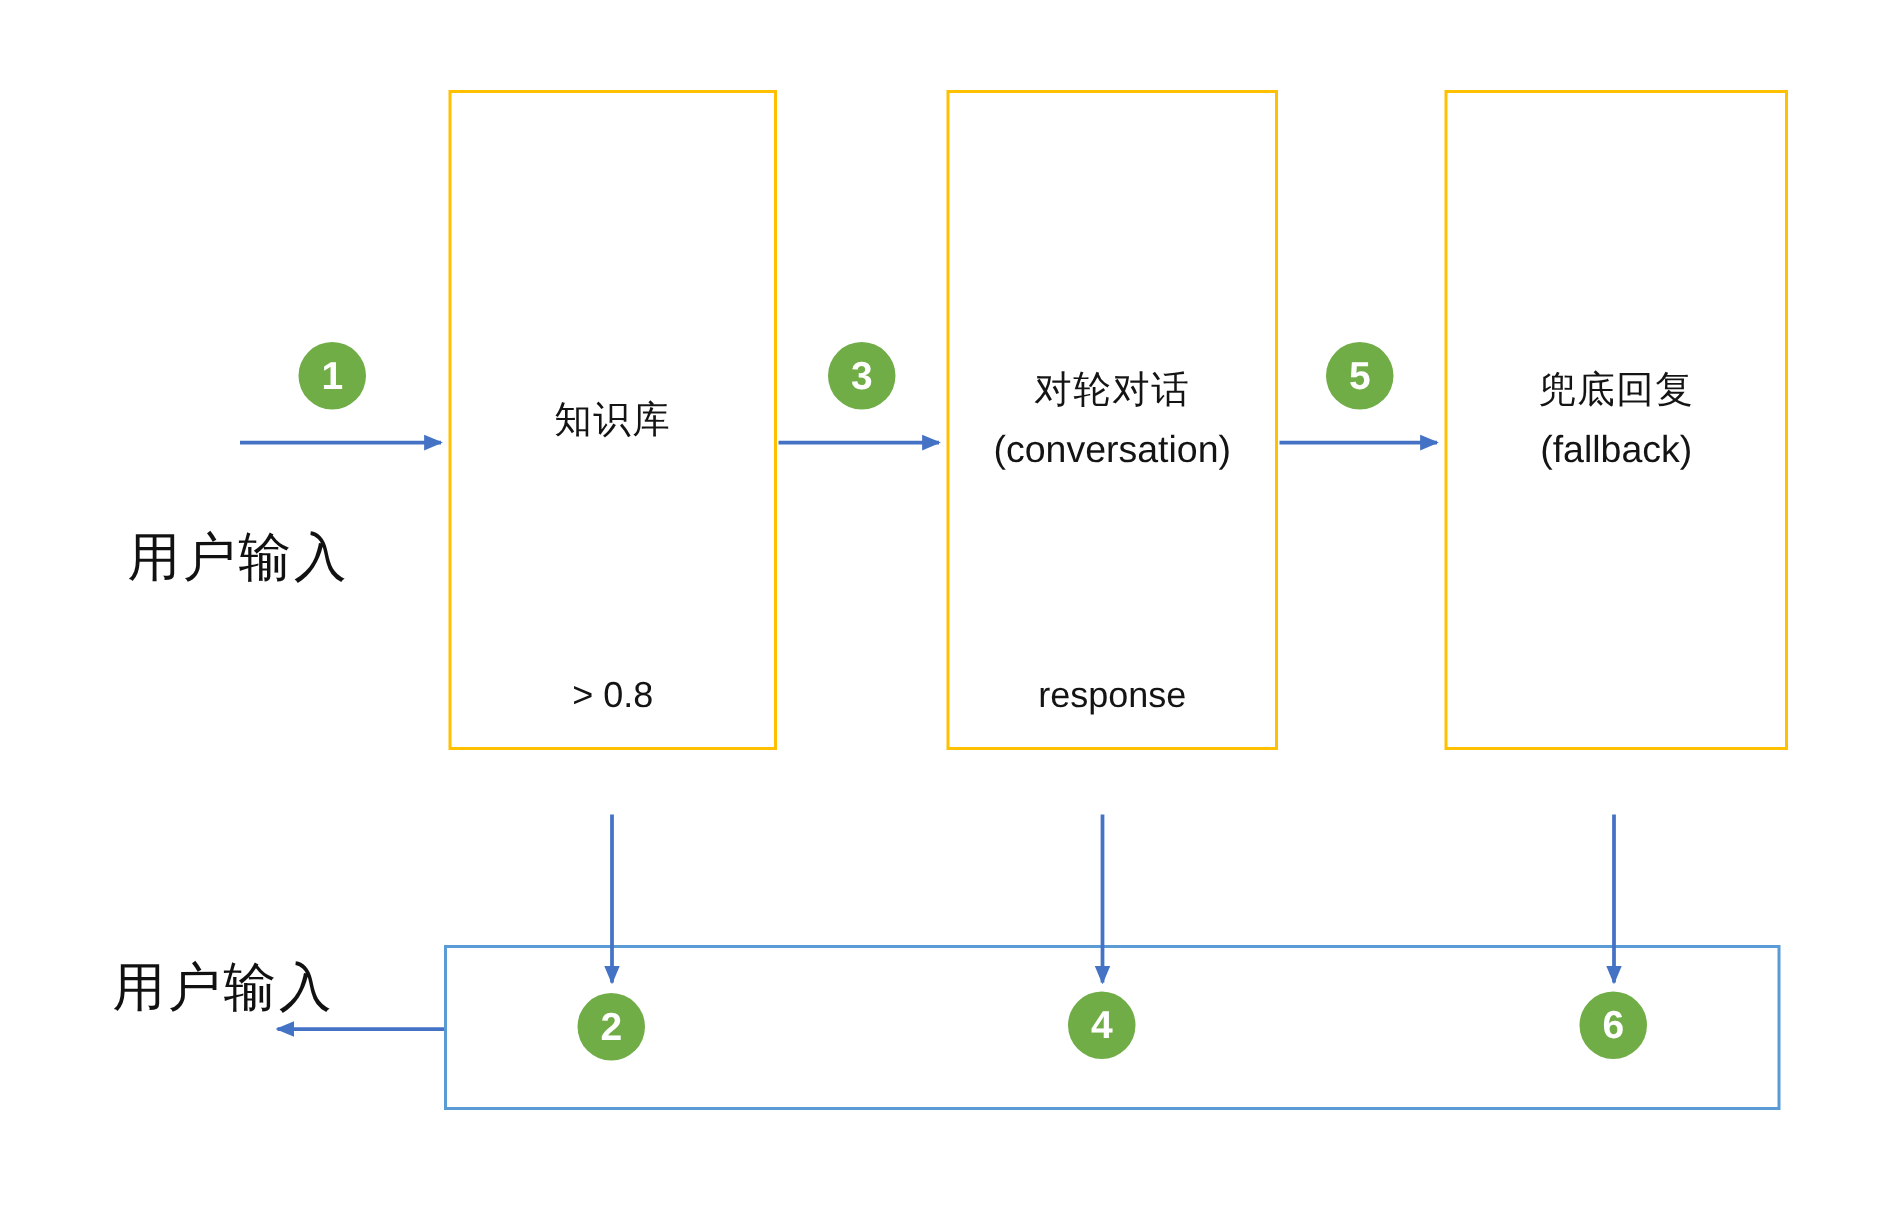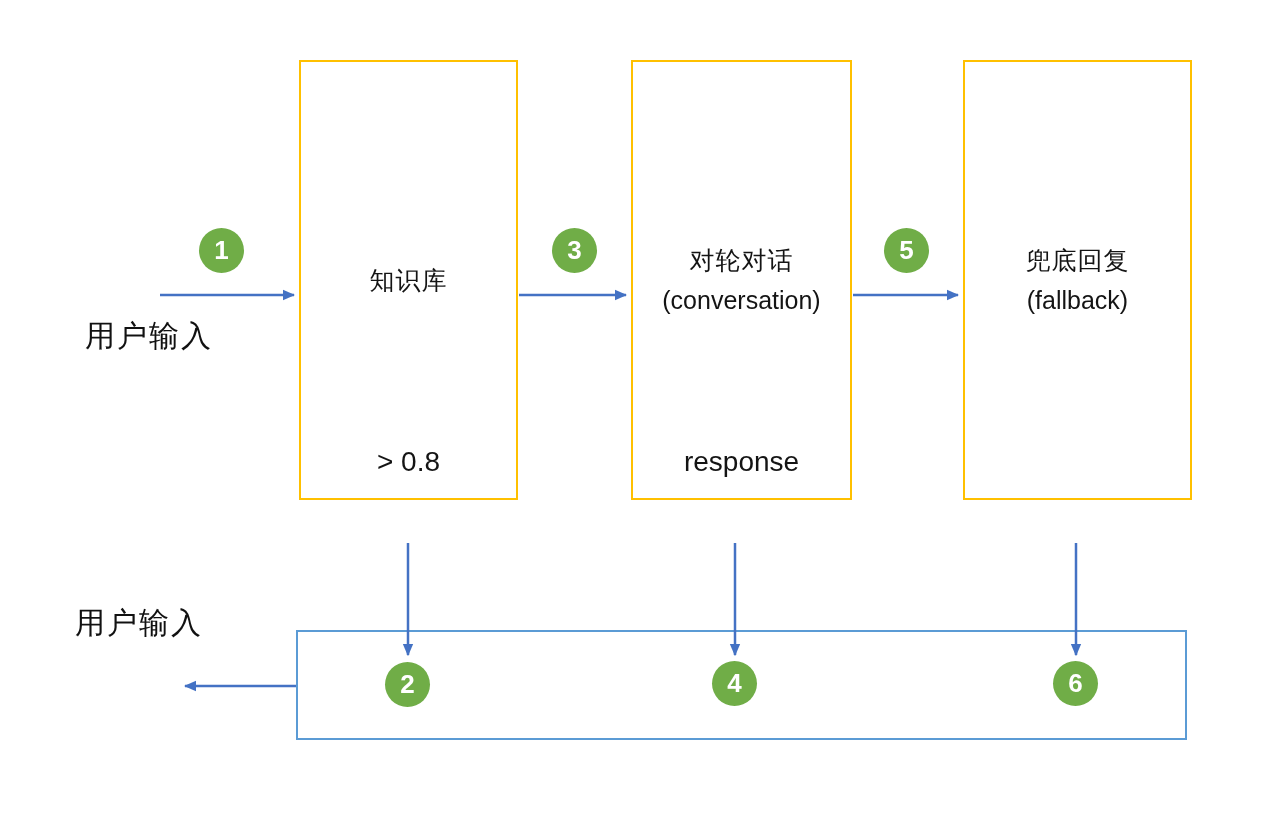--- a/index.html
+++ b/index.html
@@ -13,24 +13,25 @@
     width: 1268px;
     height: 818px;
     background: #ffffff;
     overflow: hidden;
     color: #111111;
   }
 
   
   .float-label {
     position: absolute;
-    font-size: 30px;
+    font-size: 35px;
     letter-spacing: 2px;
     color: #111111;
     white-space: nowrap;
+    margin-top: 32px;
   }
   #user-input-label  { left: 85px; top: 316px; }
   #robot-output-label{ left: 75px; top: 603px; }
 
   
   .box {
     position: absolute;
     top: 60px;
     height: 440px;
     border: 2px solid #FFC000;
@@ -53,21 +54,21 @@
     line-height: 40px;
     color: #141414;
   }
   .box-title .zh { letter-spacing: 1px; }
   .box-footer {
     position: absolute;
     bottom: 20px;
     left: 0;
     right: 0;
     text-align: center;
-    font-size: 28px;
+    font-size: 24px;
     color: #141414;
   }
 
   
   #output-box {
     position: absolute;
     left: 296px;
     top: 630px;
     width: 891px;
     height: 110px;

